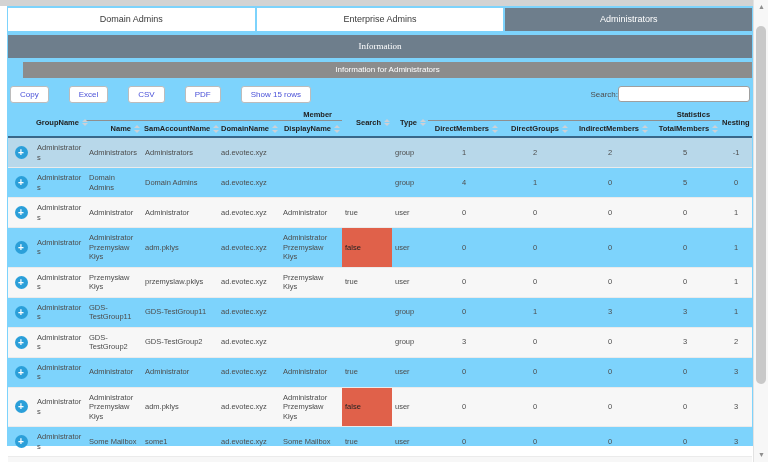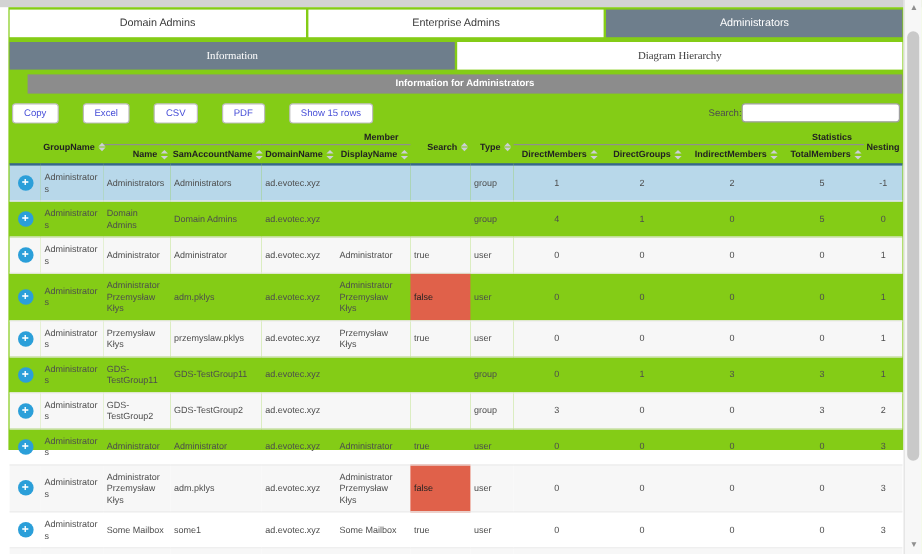--- a/index.html
+++ b/index.html
@@ -11,31 +11,31 @@
   
   .vscroll { position:absolute; right:0; top:0; width:15px; height:462px;
              background:#f7f7f7; border-left:1px solid #e2e2e2; }
   .vscroll .arr { position:absolute; left:0; width:15px; height:14px; color:#8f8f8f;
                   font-size:7px; text-align:center; line-height:14px; }
   .vscroll .arr.up { top:0; }
   .vscroll .arr.dn { bottom:0; }
   .vscroll .thumb { position:absolute; left:2px; top:26px; width:10px; height:358px;
                     background:#c9c9c9; border-radius:6px; }
 
-  .content { position:absolute; left:7px; top:6px; width:746px; height:369px; background:#84cc16; }
+  .content { position:absolute; left:7px; top:6px; width:746px; height:440px; background:#7dd3fc; }
 
   
   .tabrow { display:flex; gap:2px; margin:2px 1px 0 1px; }
   .tab { flex:1; height:23px; line-height:23px; text-align:center; font-size:9px;
          color:#3a3a3a; background:#fff; cursor:pointer; }
   .tab.active { background:#6e7e8c; color:#fff; }
   .tabrow.sub { margin-top:4px;font-family:Liberation Serif, serif; }
 
   .section-bar { margin:4px 1px 0 16px; height:16px; line-height:16px; background:#8c8c8c;
-                 color:#fff; font-size:8px; font-weight:bold; text-align:center; }
+                 color:#fff; font-size:8px; font-weight:normal; text-align:center; }
 
   
   .toolbar { display:flex; align-items:center; margin:7px 3px 5px 3px; height:18px; }
   .btn { font-size:8px; color:#4950d8; background:#fff; border:1px solid #bcbcbc;
          border-radius:3px; padding:3px 9px; margin-right:20px; cursor:pointer; }
   .searchwrap { margin-left:auto; display:flex; align-items:center; }
   .searchwrap label { font-size:8px; color:#4d4d4d; margin-right:0; }
   .searchwrap input { width:132px; height:16px; border:1px solid #9f9f9f; border-radius:3px;
                       font-size:8px; padding:0 4px; outline:none; }
 
@@ -71,21 +71,20 @@
   <div class="content">
 
     <div class="tabrow">
       <div class="tab">Domain Admins</div>
       <div class="tab">Enterprise Admins</div>
       <div class="tab active">Administrators</div>
     </div>
 
     <div class="tabrow sub">
       <div class="tab active">Information</div>
-      <div class="tab">Diagram Hierarchy</div>
     </div>
 
     <div class="section-bar">Information for Administrators</div>
 
     <div class="toolbar">
       <button class="btn">Copy</button>
       <button class="btn">Excel</button>
       <button class="btn">CSV</button>
       <button class="btn">PDF</button>
       <button class="btn">Show 15 rows</button>

